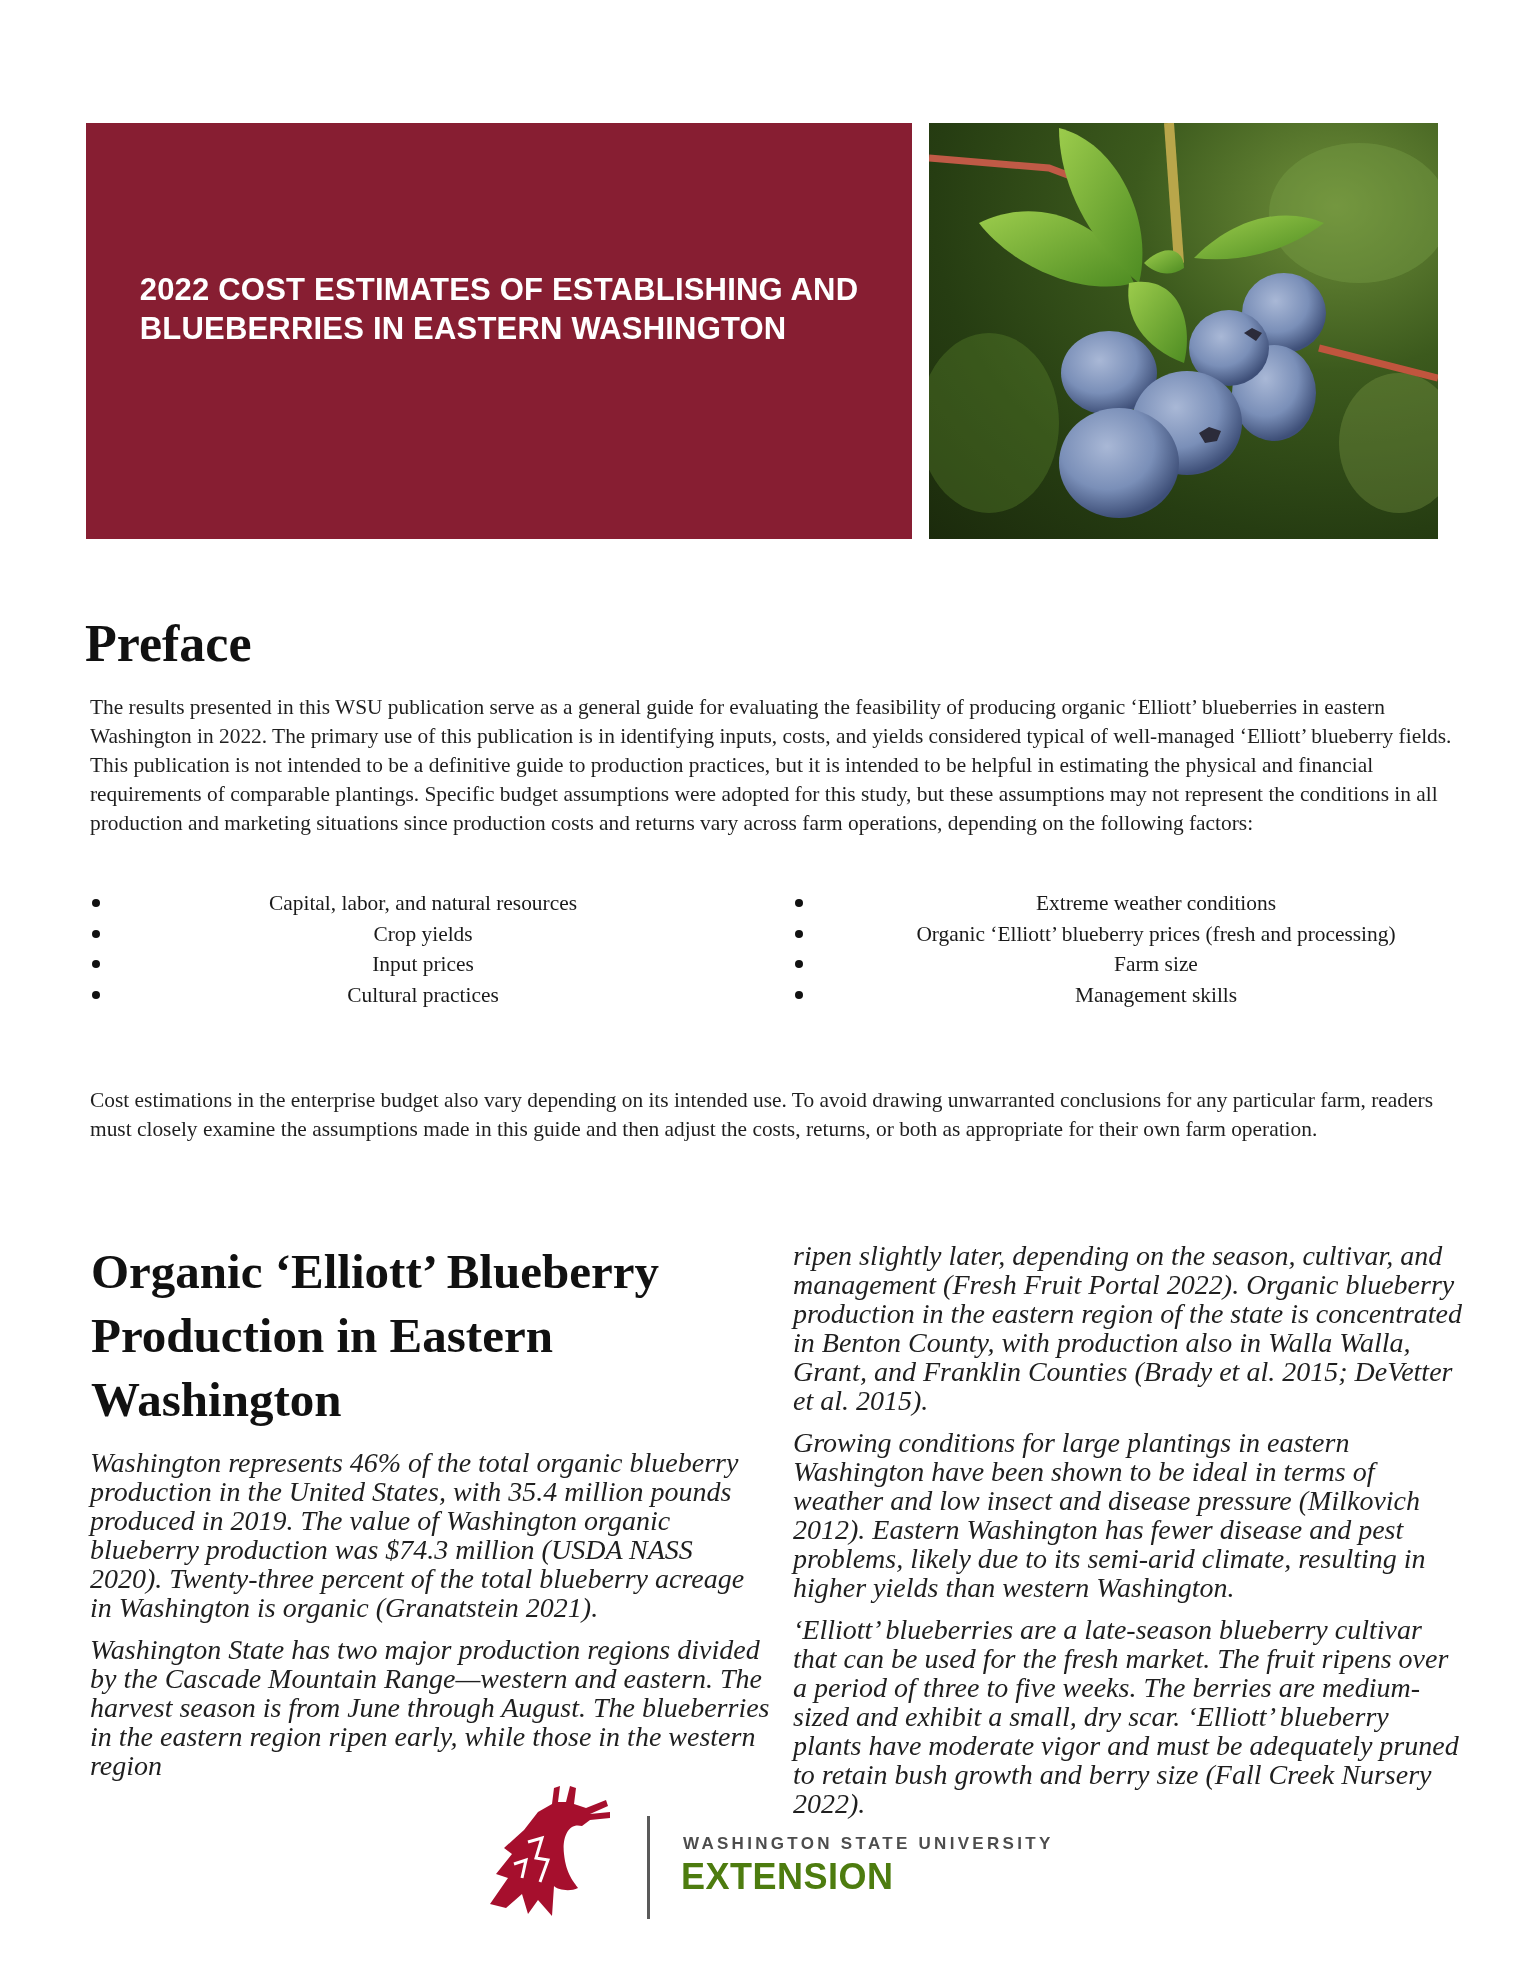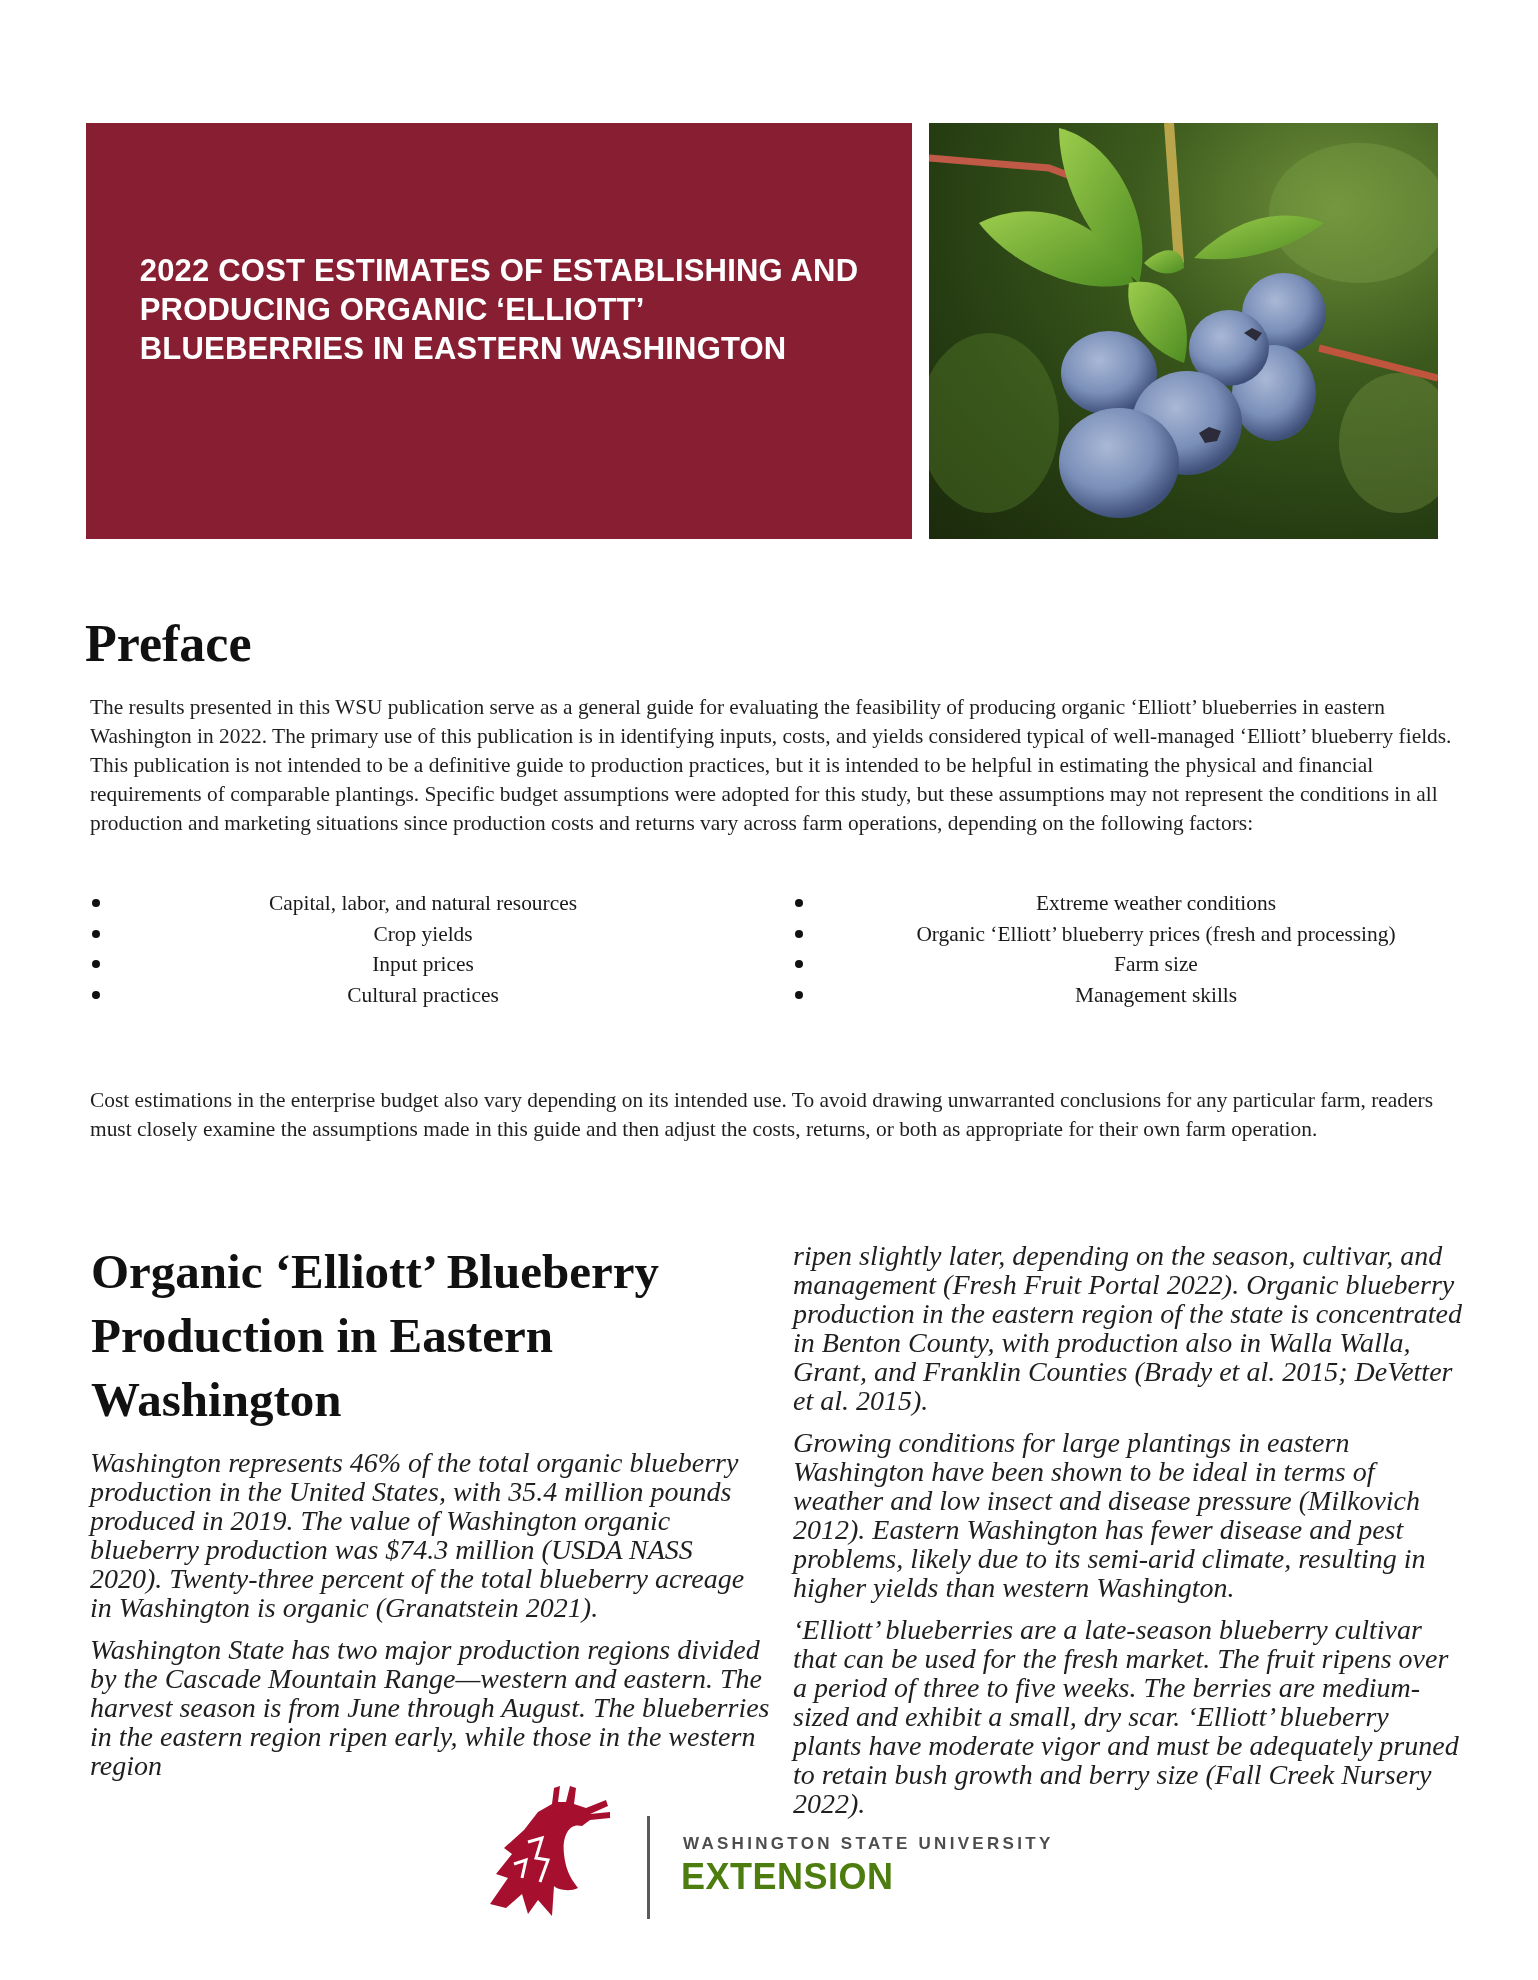--- a/index.html
+++ b/index.html
@@ -36,21 +36,20 @@
                 color: #4d4d4d; font-size: 17px; letter-spacing: 3.3px; font-weight: bold; white-space: nowrap; text-align: center; }
     .ext-text { position: absolute; left: 203px; top: 74px; font-family: "Liberation Sans", "DejaVu Sans", sans-serif;
                 color: #4d7c0f; font-size: 36px; font-weight: bold; letter-spacing: 0.5px; white-space: nowrap; }
   </style>
 </head>
 <body>
 
 <div class="banner">
   <div class="banner-title">
     <div>2022 COST ESTIMATES OF ESTABLISHING AND</div>
-    <div>PRODUCING ORGANIC ‘ELLIOTT’</div>
     <div>BLUEBERRIES IN EASTERN WASHINGTON</div>
   </div>
 </div>
 
 <div class="photo" title="Cluster of blue 'Elliott' blueberries with green leaves">
   <svg viewBox="0 0 509 416" preserveAspectRatio="none">
     <defs>
       <radialGradient id="berry" cx="40%" cy="35%" r="65%">
         <stop offset="0%" stop-color="#a9b8d6"></stop>
         <stop offset="60%" stop-color="#7a8fb8"></stop>

